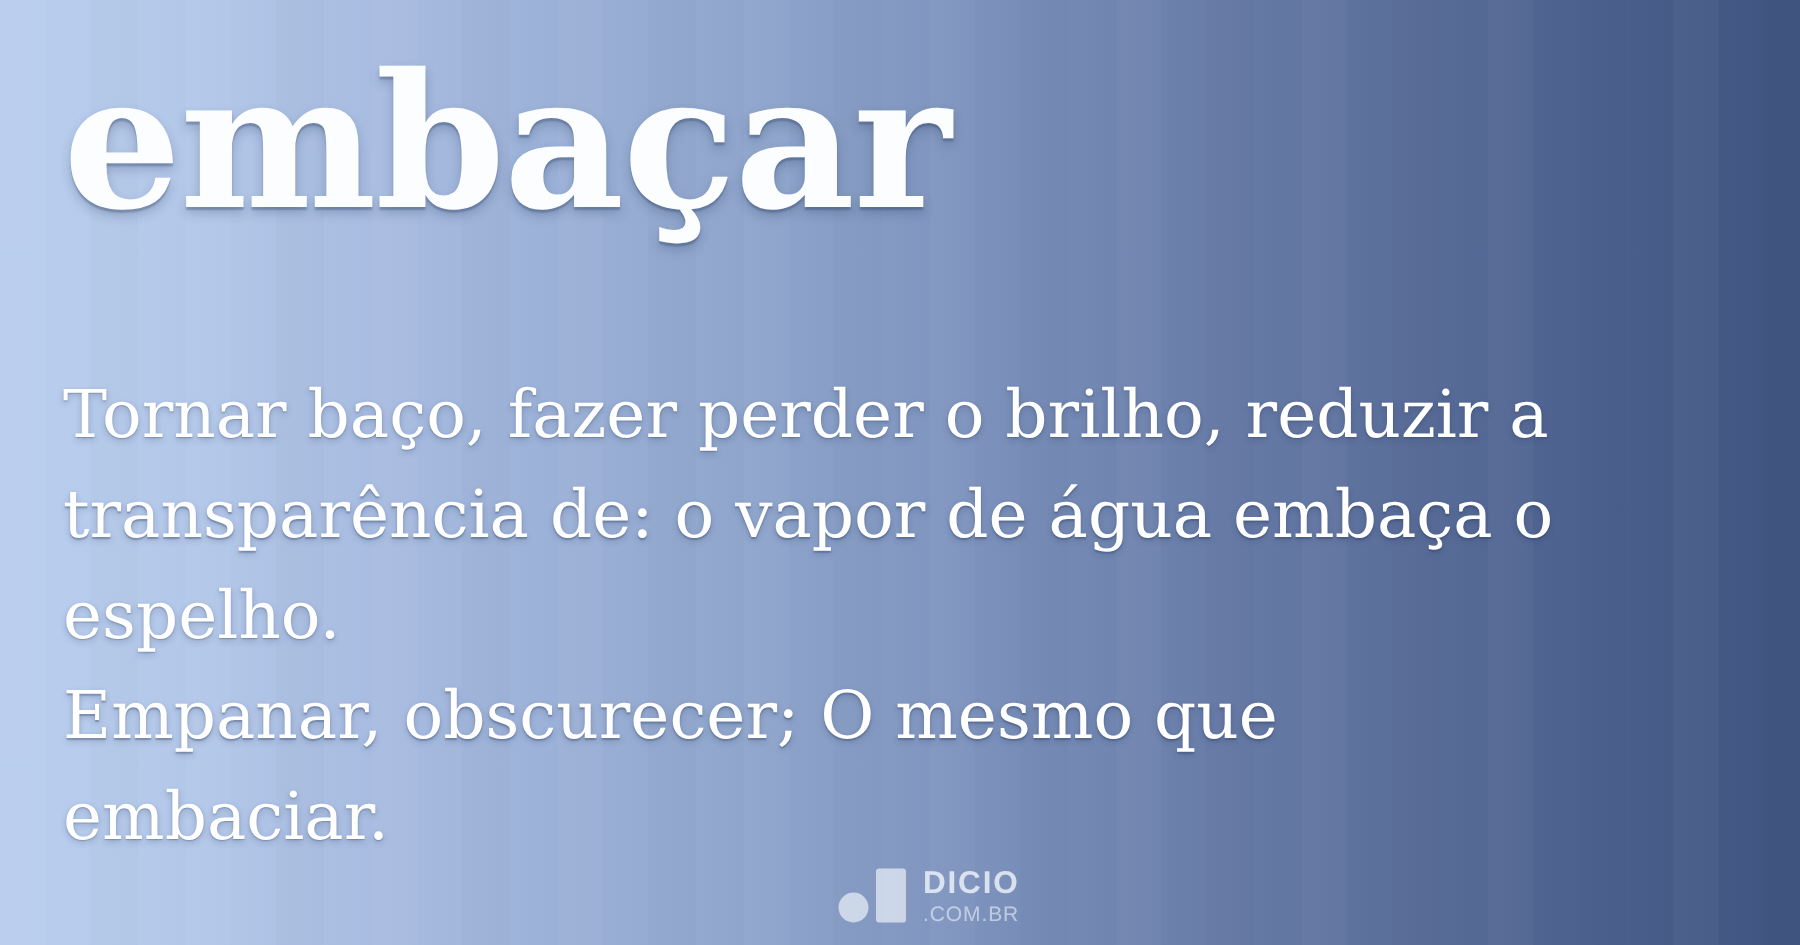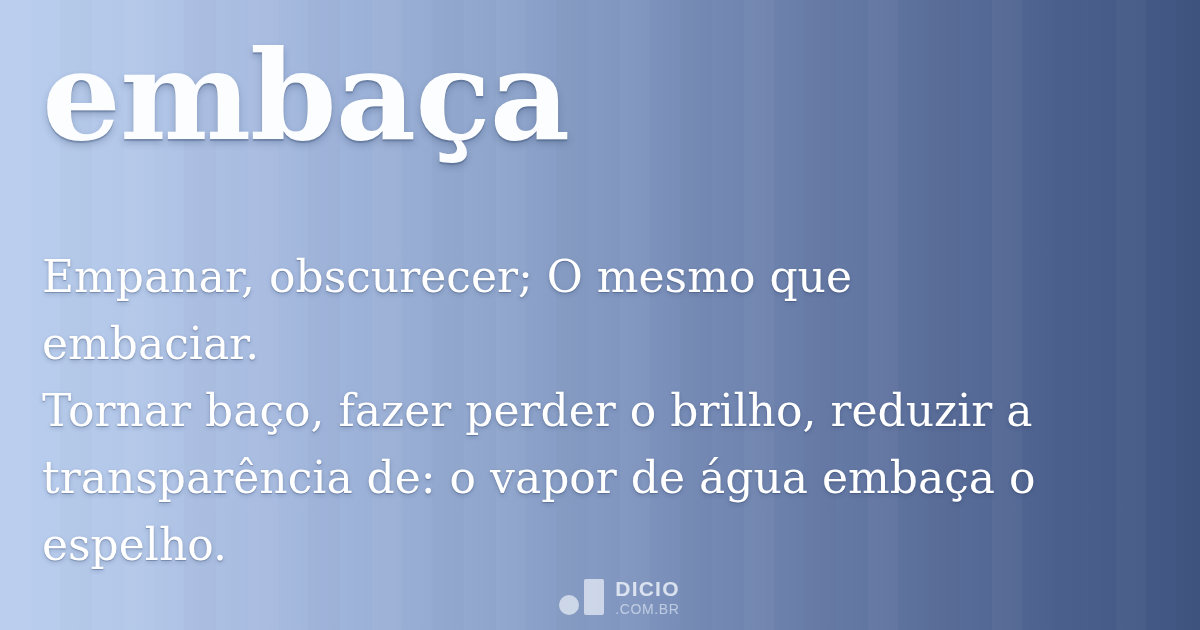--- a/index.html
+++ b/index.html
@@ -159,25 +159,25 @@
 </style>
 </head>
 <body>
 
 <div class="card">
 
   <div class="band-overlay"></div>
 
   <div class="content">
 
-    <h1 class="word-title">embaça</h1>
+    <h1 class="word-title">embaçar</h1>
 
     <div class="definitions">
+      <p class="definition-line">Tornar baço, fazer perder o brilho, reduzir a transparência de: o vapor de água embaça o espelho.</p>
       <p class="definition-line">Empanar, obscurecer; O mesmo que embaciar.</p>
-      <p class="definition-line">Tornar baço, fazer perder o brilho, reduzir a transparência de: o vapor de água embaça o espelho.</p>
     </div>
 
     <div class="brand">
       <div class="brand-mark">
         <span class="brand-dot"></span>
         <span class="brand-bar"></span>
       </div>
       <div class="brand-text">
         <span class="brand-name">DICIO</span>
         <span class="brand-tld">.COM.BR</span>

